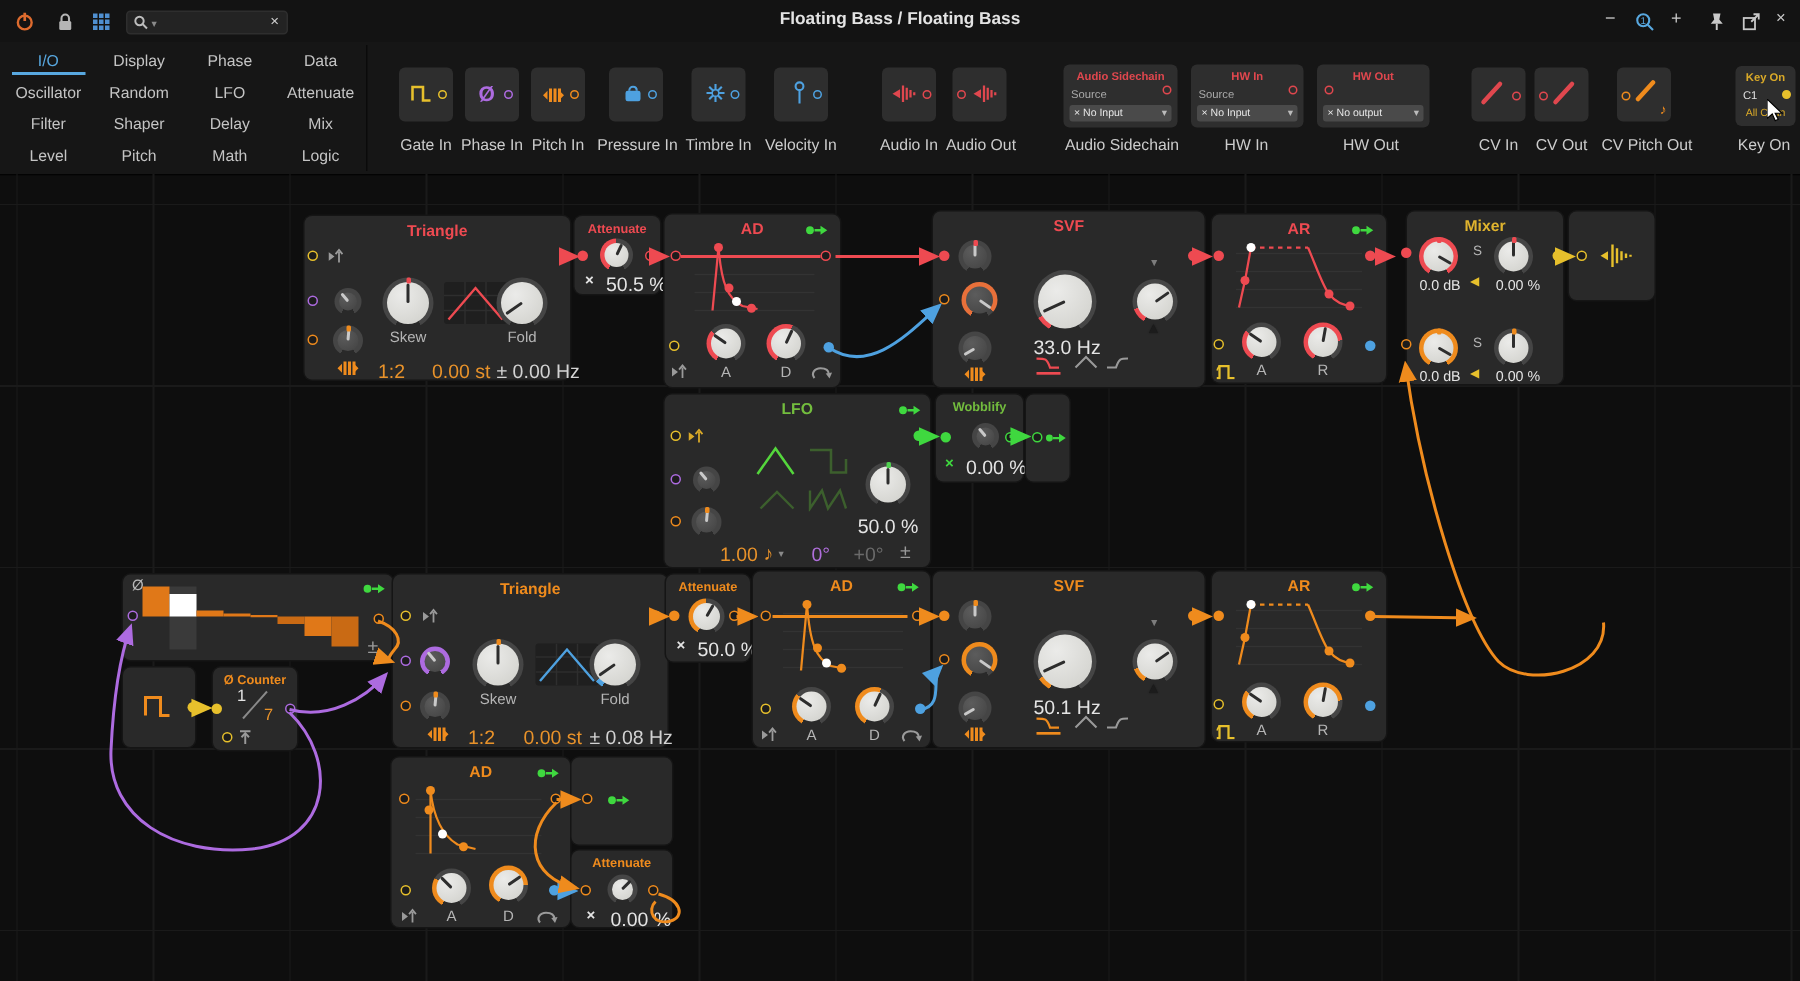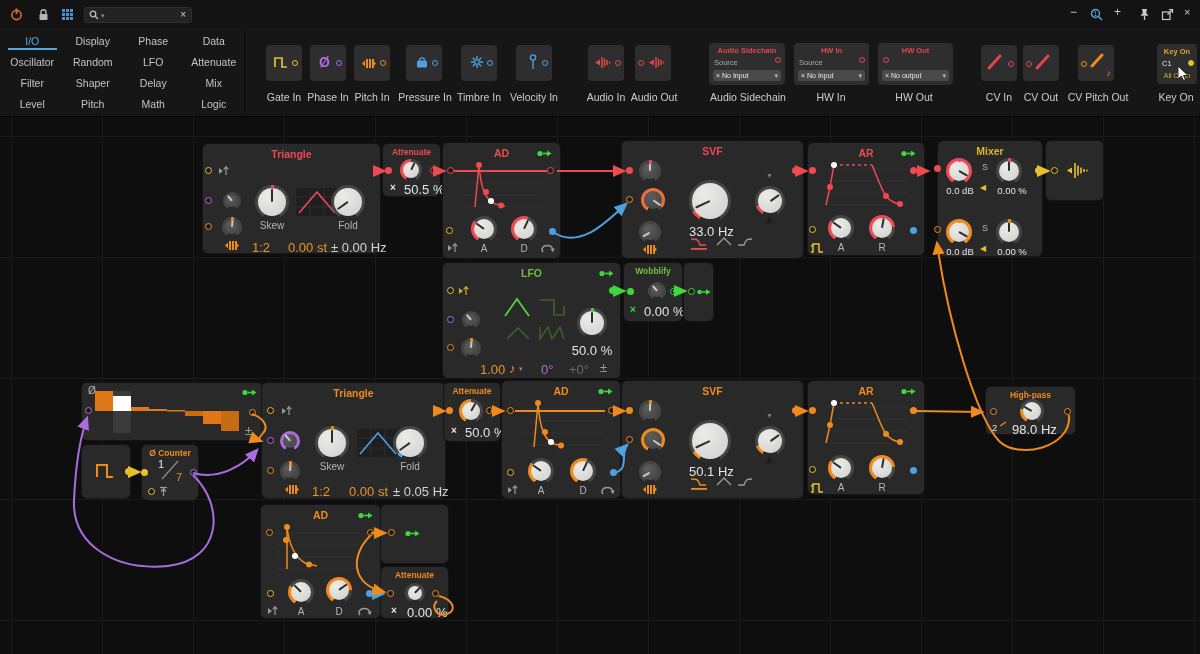--- a/index.html
+++ b/index.html
@@ -87,20 +87,21 @@
         </g>
       </svg>
     <div id="searchbox">
       <svg style="position:absolute;left:4px;top:2px" width="11" height="11" viewBox="0 0 11 11">
           <circle cx="4" cy="4" r="2.8" fill="none" stroke="#bdbdbd" stroke-width="1.3"></circle>
           <path d="M6.2,6.2 L9,9" stroke="#bdbdbd" stroke-width="1.3"></path>
         </svg>
       <span class="caret" style="left:16px;top:4px">▾</span>
       <span style="position:absolute;right:5px;top:1px;font-size:10px;color:#cfcfcf">×</span>
     </div>
+    <div id="title">Floating Bass / Floating Bass</div>
     <span style="position:absolute;left:1070px;top:5px;font-size:12px;color:#c9c9c9">−</span>
     <svg class="tbico" style="left:1090px" viewBox="0 0 13 13">
         <circle cx="5.5" cy="5.5" r="4" fill="none" stroke="#58a8e0" stroke-width="1.4"></circle>
         <path d="M8.5,8.5 L12,12" stroke="#58a8e0" stroke-width="1.4"></path>
         <text x="5.5" y="8" text-anchor="middle" font-size="6.5" fill="#58a8e0" font-family="Liberation Sans, sans-serif">1</text>
       </svg>
     <span style="position:absolute;left:1114px;top:5px;font-size:12px;color:#c9c9c9">+</span>
     <svg class="tbico" style="left:1138px" viewBox="0 0 13 13">
         <path d="M4,1 L9,1 L8.2,5 L10.5,7.8 L2.5,7.8 L4.8,5 Z" fill="#c9c9c9"></path>
         <path d="M6.5,7.8 V12" stroke="#c9c9c9" stroke-width="1.3"></path>
@@ -623,21 +624,21 @@
     <div class="lbl" style="left:131px;top:78px;width:34px">Fold</div>
     <span class="icon" style="left:22px;top:101px;color:#ef8b1d"><svg width="16" height="11" viewBox="0 0 16 11">
           <path d="M4,2.5 L1,5.5 L4,8.5 Z" fill="currentColor"></path>
           <rect x="5" y="1" width="2" height="9" fill="currentColor"></rect>
           <rect x="8" y="1" width="2" height="9" fill="currentColor"></rect>
           <rect x="11" y="1" width="2" height="9" fill="currentColor"></rect>
           <path d="M12,2.5 L15,5.5 L12,8.5 Z" fill="currentColor"></path>
         </svg></span>
     <div class="val oval" style="left:50px;top:101px">1:2</div>
     <div class="val oval" style="left:87px;top:101px">0.00 st</div>
-    <div class="val" style="left:131px;top:101px;color:#d3d3d3">± 0.05 Hz</div>
+    <div class="val" style="left:131px;top:101px;color:#d3d3d3">± 0.08 Hz</div>
     <i class="p f" style="--c:#ef8b1d;left:172px;top:24px"></i>
   </div>
 
   <div class="mod" style="left:444px;top:383px;width:56px;height:58px">
     <div class="mtitle stitle c-org">Attenuate</div>
     <i class="p f" style="--c:#ef8b1d;left:2px;top:24px"></i>
     <div class="knob k24" style="left:15px;top:16px;--ac:#ef8b1d;--v:150deg;--p:30deg">
         <i class="ptr"></i>
       </div>
     <i class="p h" style="--c:#ef8b1d;left:42px;top:24px"></i>
@@ -754,33 +755,20 @@
         <i class="ptr"></i>
       </div>
     <div class="lbl" style="left:20px;top:101px;width:26px">A</div>
     <div class="knob k26" style="left:61px;top:74px;--ac:#ef8b1d;--v:235deg;--p:10deg">
         <i class="ptr"></i>
       </div>
     <div class="lbl" style="left:61px;top:101px;width:26px">R</div>
     <i class="p f" style="--c:#4ea1e0;left:102px;top:86px"></i>
   </div>
 
-  <div class="mod" style="left:986px;top:387px;width:89px;height:47px">
-    <div class="mtitle stitle c-org">High-pass</div>
-    <i class="p h" style="--c:#ef8b1d;left:4px;top:21px"></i>
-    <div class="knob k24" style="left:34px;top:12px;--ac:#ef8b1d;--v:70deg;--p:-60deg">
-        <i class="ptr"></i>
-      </div>
-    <i class="p h" style="--c:#ef8b1d;left:78px;top:21px"></i>
-    <div class="val" style="left:6px;top:35px;font-size:9.5px">2</div>
-    <span class="icon" style="left:13px;top:34px"><svg width="8" height="6" viewBox="0 0 8 6">
-          <path d="M1,5 L7,1" stroke="#ef8b1d" stroke-width="1.3"></path>
-        </svg></span>
-    <div class="val" style="left:26px;top:35px">98.0 Hz</div>
-  </div>
 
   <div class="mod" style="left:261px;top:505px;width:119px;height:113px">
     <div class="mtitle c-org">AD</div>
     <span class="runner" style="left:97px;top:6px"><svg width="15" height="9" viewBox="0 0 15 9">
           <circle cx="3" cy="4.5" r="2.6" fill="#3fd83f"></circle>
           <path d="M6,4.5 H11" stroke="#3fd83f" stroke-width="1.6"></path>
           <path d="M10,1.5 L14.5,4.5 L10,7.5 Z" fill="#3fd83f"></path>
         </svg></span>
     <svg class="envsvg" style="left:10px;top:14px" width="96" height="54">
         <path d="M6,14 H90 M6,26 H90 M6,38 H90 M6,50 H90" stroke="#333" stroke-width="1"></path>

